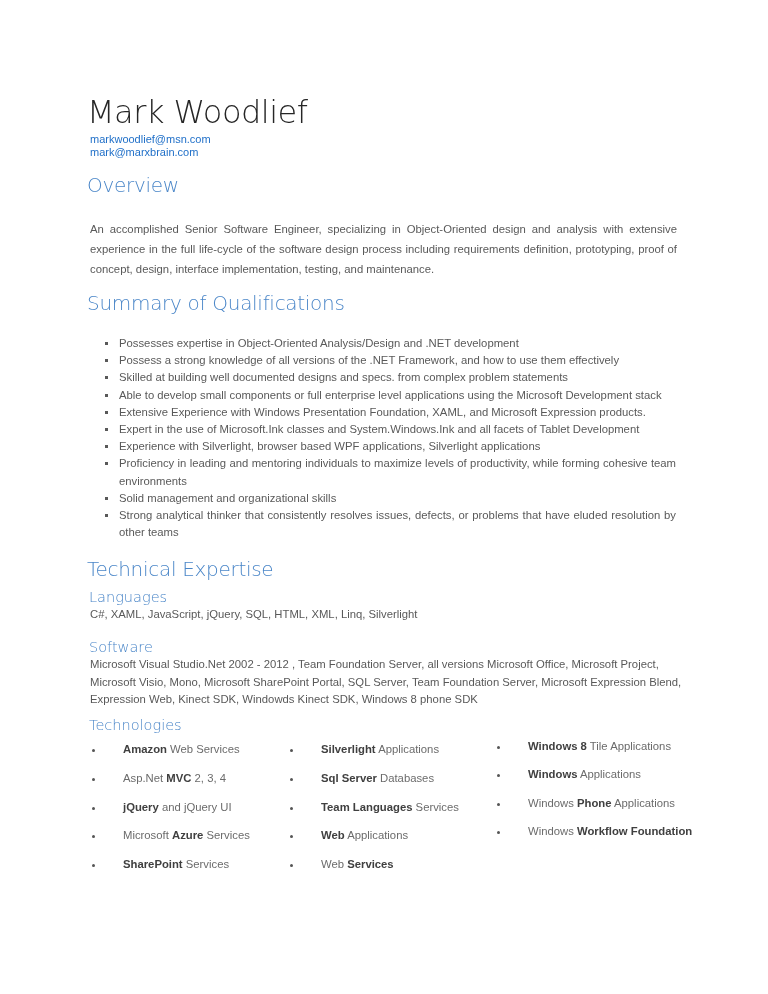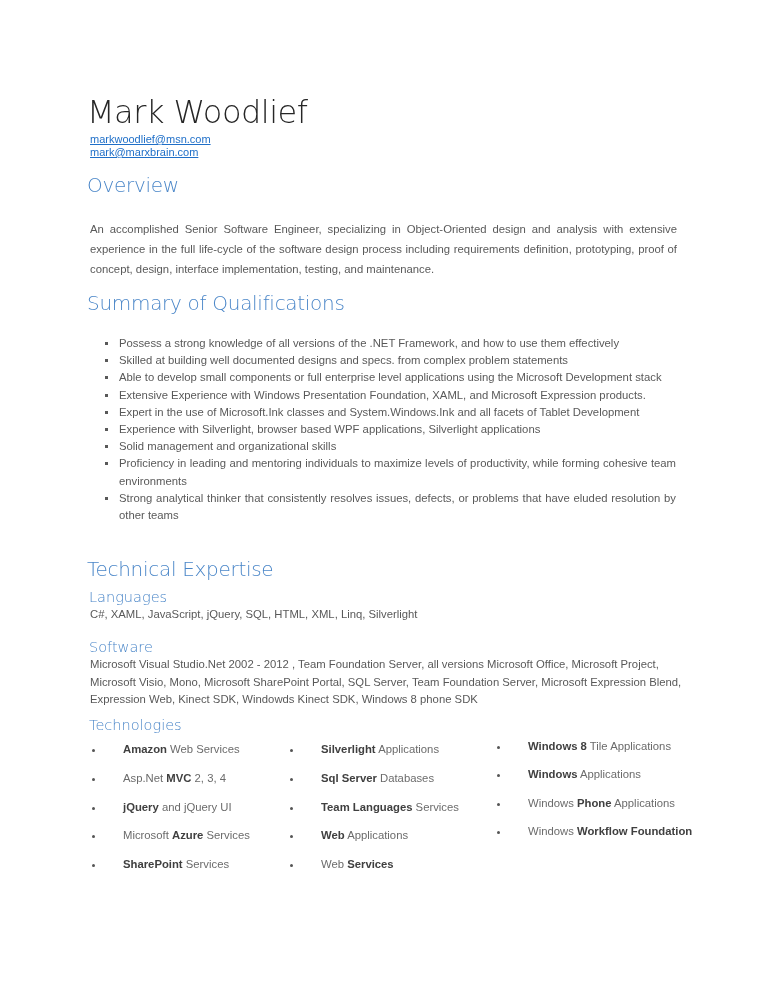--- a/index.html
+++ b/index.html
@@ -10,21 +10,21 @@
     }
     .page { position: absolute; left: 0; top: 0; width: 768px; height: 994px; }
     .name {
       position: absolute; left: 87px; top: 90px;
       font-family: "DejaVu Sans", sans-serif; font-weight: 300;
       font-size: 32px; color: #262626; letter-spacing: -0.5px;
       line-height: 44px; white-space: nowrap;
     }
     .email {
       position: absolute; left: 90px; font-size: 11px; color: #1f6fc8;
-      text-decoration: underline; line-height: 13px; white-space: nowrap;
+      line-height: 13px; white-space: nowrap;
     }
     .h1 {
       position: absolute; left: 87px;
       font-family: "DejaVu Sans", sans-serif; font-weight: 300;
       font-size: 20px; color: #4a86c8; line-height: 26px; white-space: nowrap;
       letter-spacing: -0.3px;
       text-align: center;
     }
     .h2 {
       position: absolute; left: 89px;
@@ -67,28 +67,29 @@
 <div class="page">
   <div class="name">Mark Woodlief</div>
   <a class="email" style="top:133px">markwoodlief@msn.com</a>
   <a class="email" style="top:146px">mark@marxbrain.com</a>
 
   <div class="h1" style="top:172px">Overview</div>
   <div class="para" style="top:219px">An accomplished Senior Software Engineer, specializing in Object-Oriented design and analysis with extensive experience in the full life-cycle of the software design process including requirements definition, prototyping, proof of concept, design, interface implementation, testing, and maintenance.</div>
 
   <div class="h1" style="top:290px">Summary of Qualifications</div>
   <ul class="quals">
+    <li><span class="sq"></span><span>Possesses expertise in Object-Oriented Analysis/Design and .NET development</span></li>
     <li><span class="sq"></span><span>Possess a strong knowledge of all versions of the .NET Framework, and how to use them effectively</span></li>
     <li><span class="sq"></span><span>Skilled at building well documented designs and specs. from complex problem statements</span></li>
     <li><span class="sq"></span><span>Able to develop small components or full enterprise level applications using the Microsoft Development stack</span></li>
     <li><span class="sq"></span><span>Extensive Experience with Windows Presentation Foundation, XAML, and Microsoft Expression products.</span></li>
     <li><span class="sq"></span><span>Expert in the use of Microsoft.Ink classes and System.Windows.Ink and all facets of Tablet Development</span></li>
     <li><span class="sq"></span><span>Experience with Silverlight, browser based WPF applications, Silverlight applications</span></li>
+    <li><span class="sq"></span><span>Proficiency in leading and mentoring individuals to maximize levels of productivity, while forming cohesive team environments</span></li>
     <li><span class="sq"></span><span>Solid management and organizational skills</span></li>
-    <li><span class="sq"></span><span>Proficiency in leading and mentoring individuals to maximize levels of productivity, while forming cohesive team environments</span></li>
     <li><span class="sq"></span><span>Strong analytical thinker that consistently resolves issues, defects, or problems that have eluded resolution by other teams</span></li>
   </ul>
 
   <div class="h1" style="top:556px">Technical Expertise</div>
   <div class="h2" style="top:588px">Languages</div>
   <div class="para tight" style="top:606px">C#, XAML, JavaScript, jQuery, SQL, HTML, XML, Linq, Silverlight</div>
 
   <div class="h2" style="top:638px">Software</div>
   <div class="para tight" style="top:656px">Microsoft Visual Studio.Net 2002 - 2012 , Team Foundation Server, all versions Microsoft Office, Microsoft Project, Microsoft Visio, Mono, Microsoft SharePoint Portal, SQL Server, Team Foundation Server, Microsoft Expression Blend, Expression Web, Kinect SDK, Windowds Kinect SDK, Windows 8 phone SDK</div>
 

